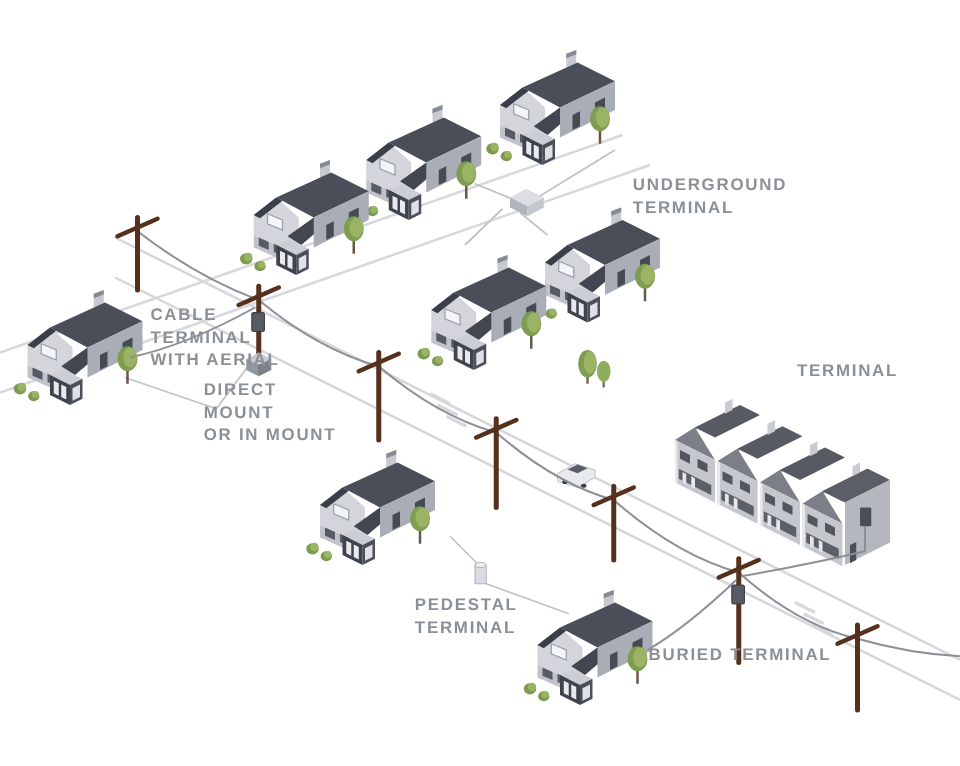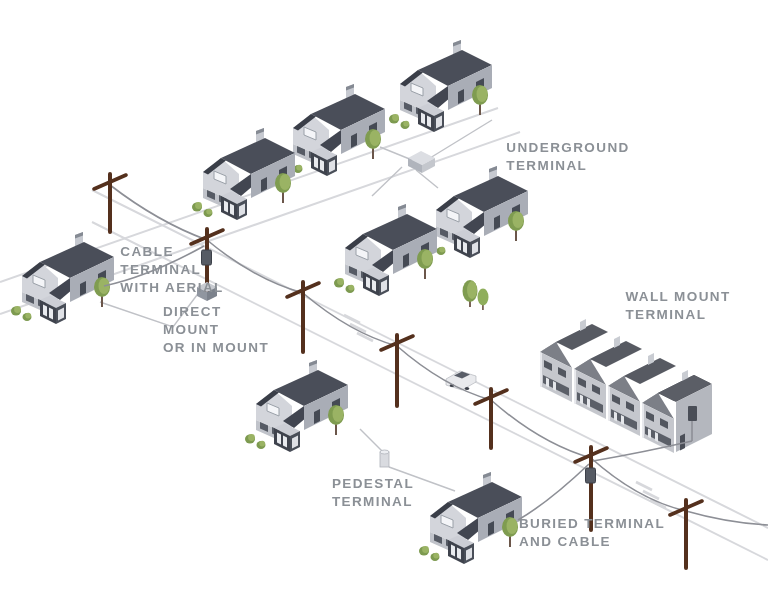--- a/index.html
+++ b/index.html
@@ -221,27 +221,25 @@
   <div>WITH AERIAL</div>
 </div>
 
 <div class="lbl" style="left:216px;top:303px">
   <div>DIRECT</div>
   <div>MOUNT</div>
   <div>OR IN MOUNT</div>
 </div>
 
 <div class="lbl" style="left:678px;top:288px">
-  <div>WALL MOUNT</div>
   <div>TERMINAL</div>
 </div>
 
 <div class="lbl" style="left:373px;top:475px">
   <div>PEDESTAL</div>
   <div>TERMINAL</div>
 </div>
 
 <div class="lbl" style="left:592px;top:515px">
   <div>BURIED TERMINAL</div>
-  <div>AND CABLE</div>
 </div>
 
 </div>
 
 </body></html>

